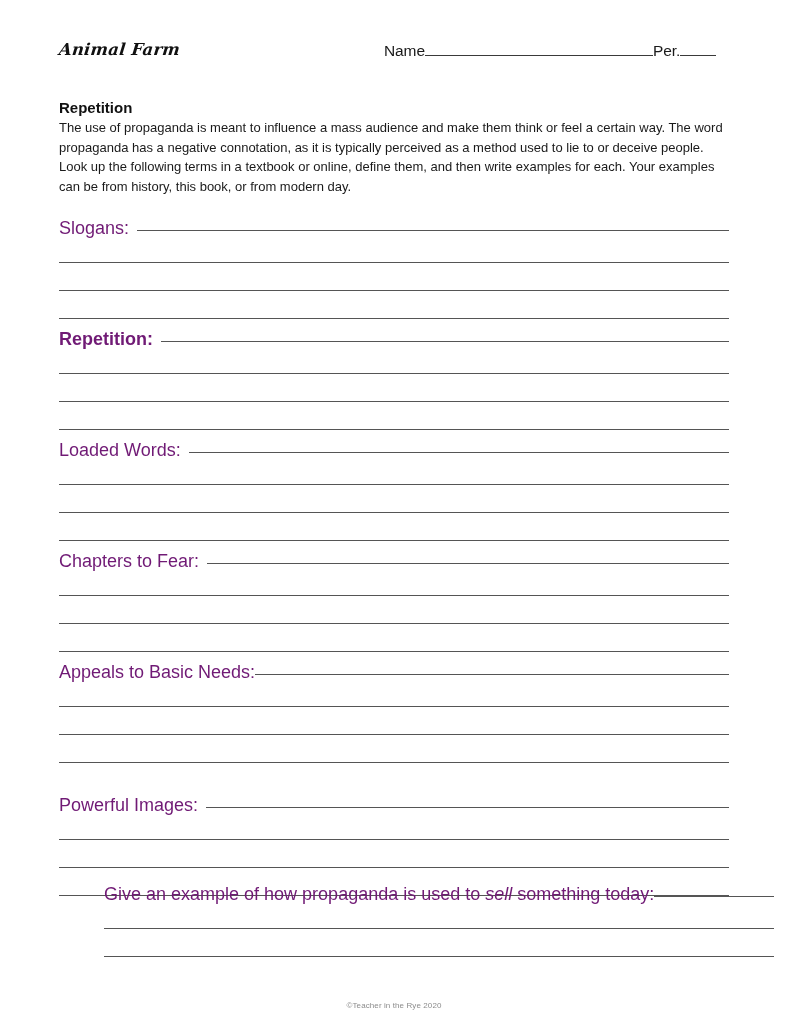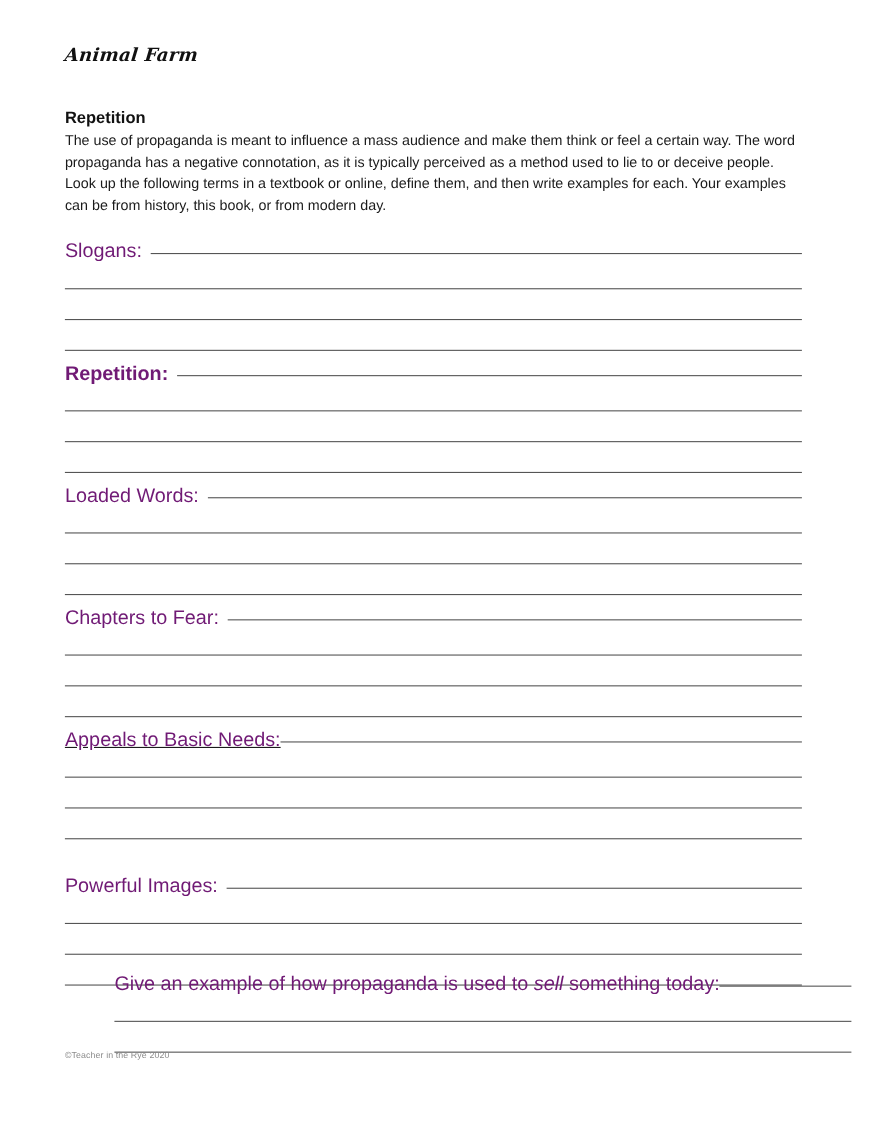--- a/index.html
+++ b/index.html
@@ -126,37 +126,40 @@
   .blank-line {
     width: 670px;
     height: 0;
     border-bottom: 1.3px solid #555;
   }
 
   
   .footer {
     position: absolute;
     left: 0;
-    top: 955px;
-    width: 670px;
-    text-align: left;
+    top: 1001px;
+    width: 670px;
+    text-align: center;
     font-size: 8px;
     color: #8c8c8c;
     letter-spacing: 0.1px;
   }
 </style>
 </head>
 <body>
 
 <div class="page">
   <div class="sheet">
 
     <div class="header-row">
       <div class="book-title">Animal Farm</div>
 
+      <div class="name-block">
+        <span>Name</span><span class="name-rule long"></span><span>Per.</span><span class="name-rule short"></span>
+      </div>
     </div>
 
 
     <div class="section-heading">Repetition</div>
 
     <div class="intro">The use of propaganda is meant to influence a mass audience and make them think or feel a certain way. The word propaganda has a negative connotation, as it is typically perceived as a method used to lie to or deceive people. Look up the following terms in a textbook or online, define them, and then write examples for each. Your examples can be from history, this book, or from modern day.</div>
 
     <div class="groups" id="groups">
         <div class="group" style="position: absolute; left: 0px; top: 0px; width: 670px;">
           <div class="prompt-row">
@@ -187,21 +190,21 @@
         </div>
         <div class="group" style="position: absolute; left: 0px; top: 333px; width: 670px;">
           <div class="prompt-row">
             <span class="prompt-label">Chapters to Fear:</span>
             <span class="prompt-rule gap"></span>
           </div>
           <div class="blank-line" style="position: absolute; left: 0px; top: 44px;"></div>
           <div class="blank-line" style="position: absolute; left: 0px; top: 72px;"></div>
           <div class="blank-line" style="position: absolute; left: 0px; top: 100px;"></div>
         </div>
-        <div class="group" style="position: absolute; left: 0px; top: 444px; width: 670px; text-decoration: underline;">
+        <div class="group" style="position: absolute; left: 0px; top: 444px; width: 670px;">
           <div class="prompt-row">
             <span class="prompt-label">Appeals to Basic Needs:</span>
             <span class="prompt-rule nogap"></span>
           </div>
           <div class="blank-line" style="position: absolute; left: 0px; top: 44px;"></div>
           <div class="blank-line" style="position: absolute; left: 0px; top: 72px;"></div>
           <div class="blank-line" style="position: absolute; left: 0px; top: 100px;"></div>
         </div>
         <div class="group" style="position: absolute; left: 0px; top: 577px; width: 670px;">
           <div class="prompt-row">

